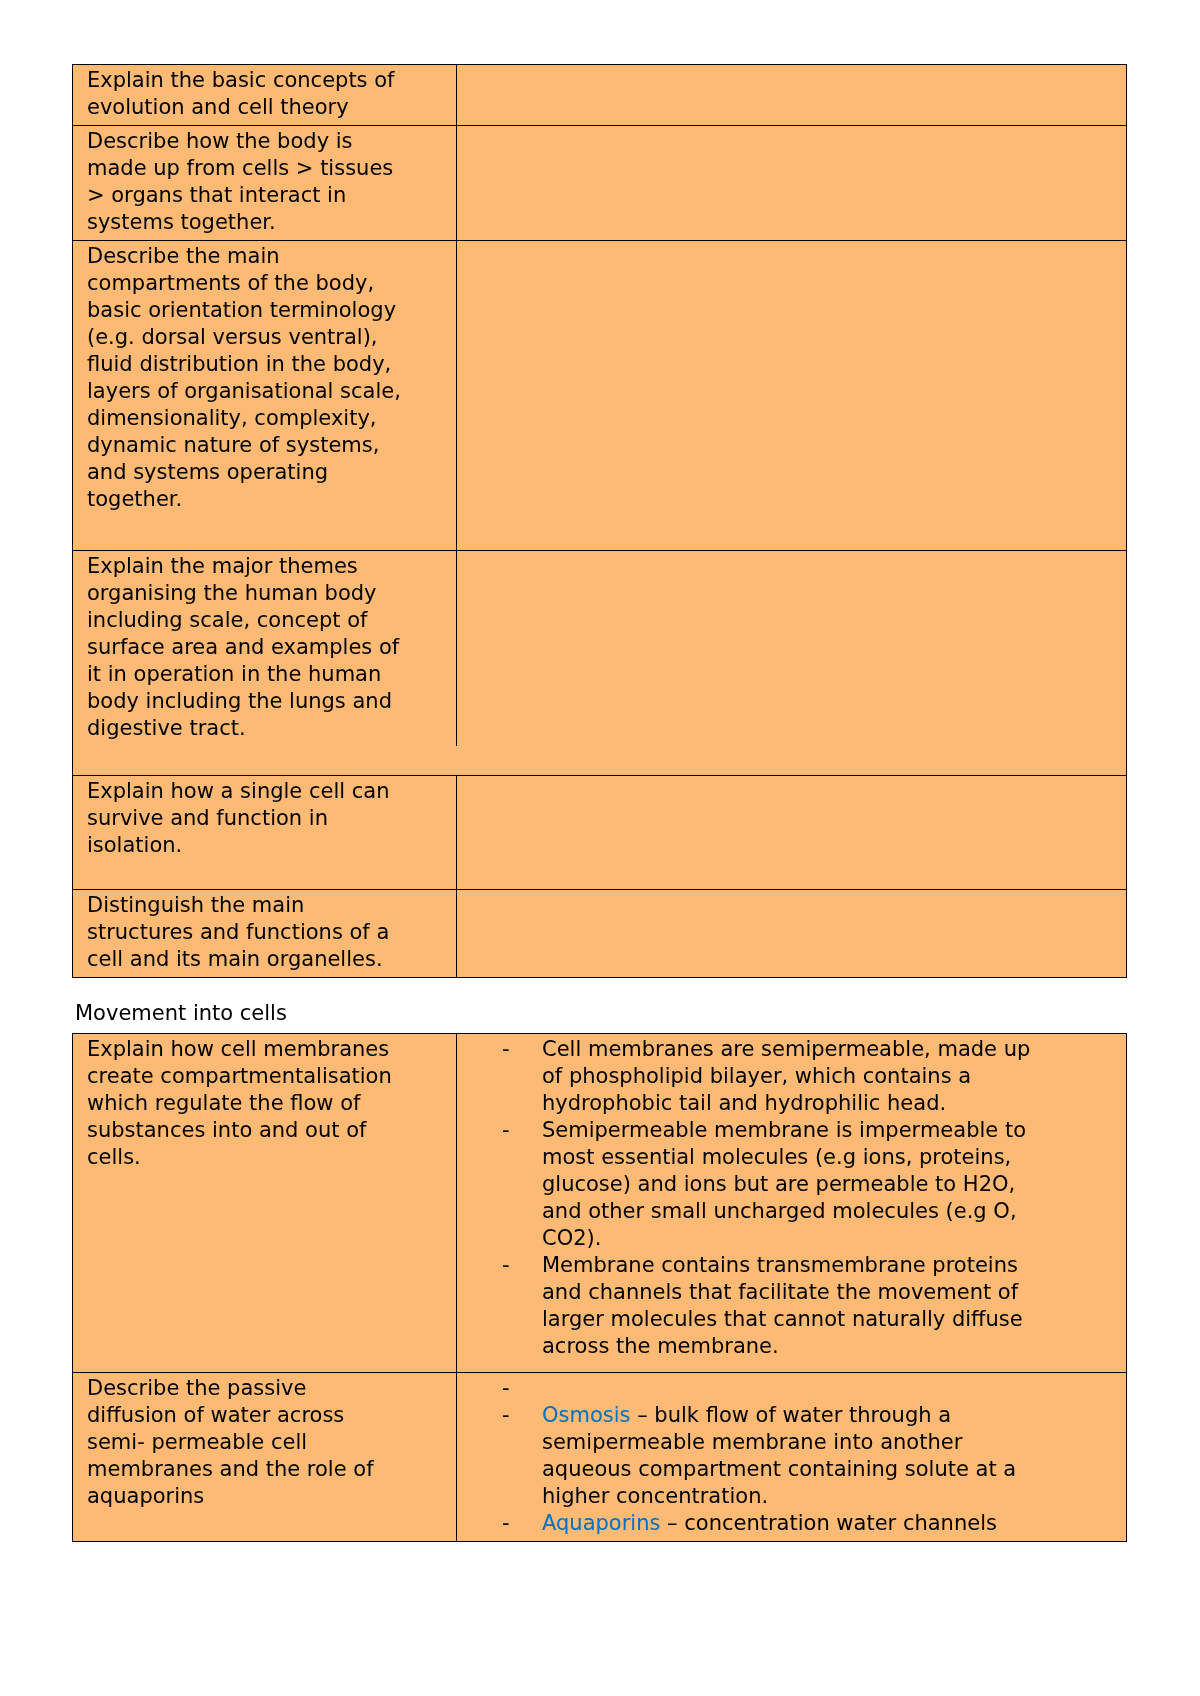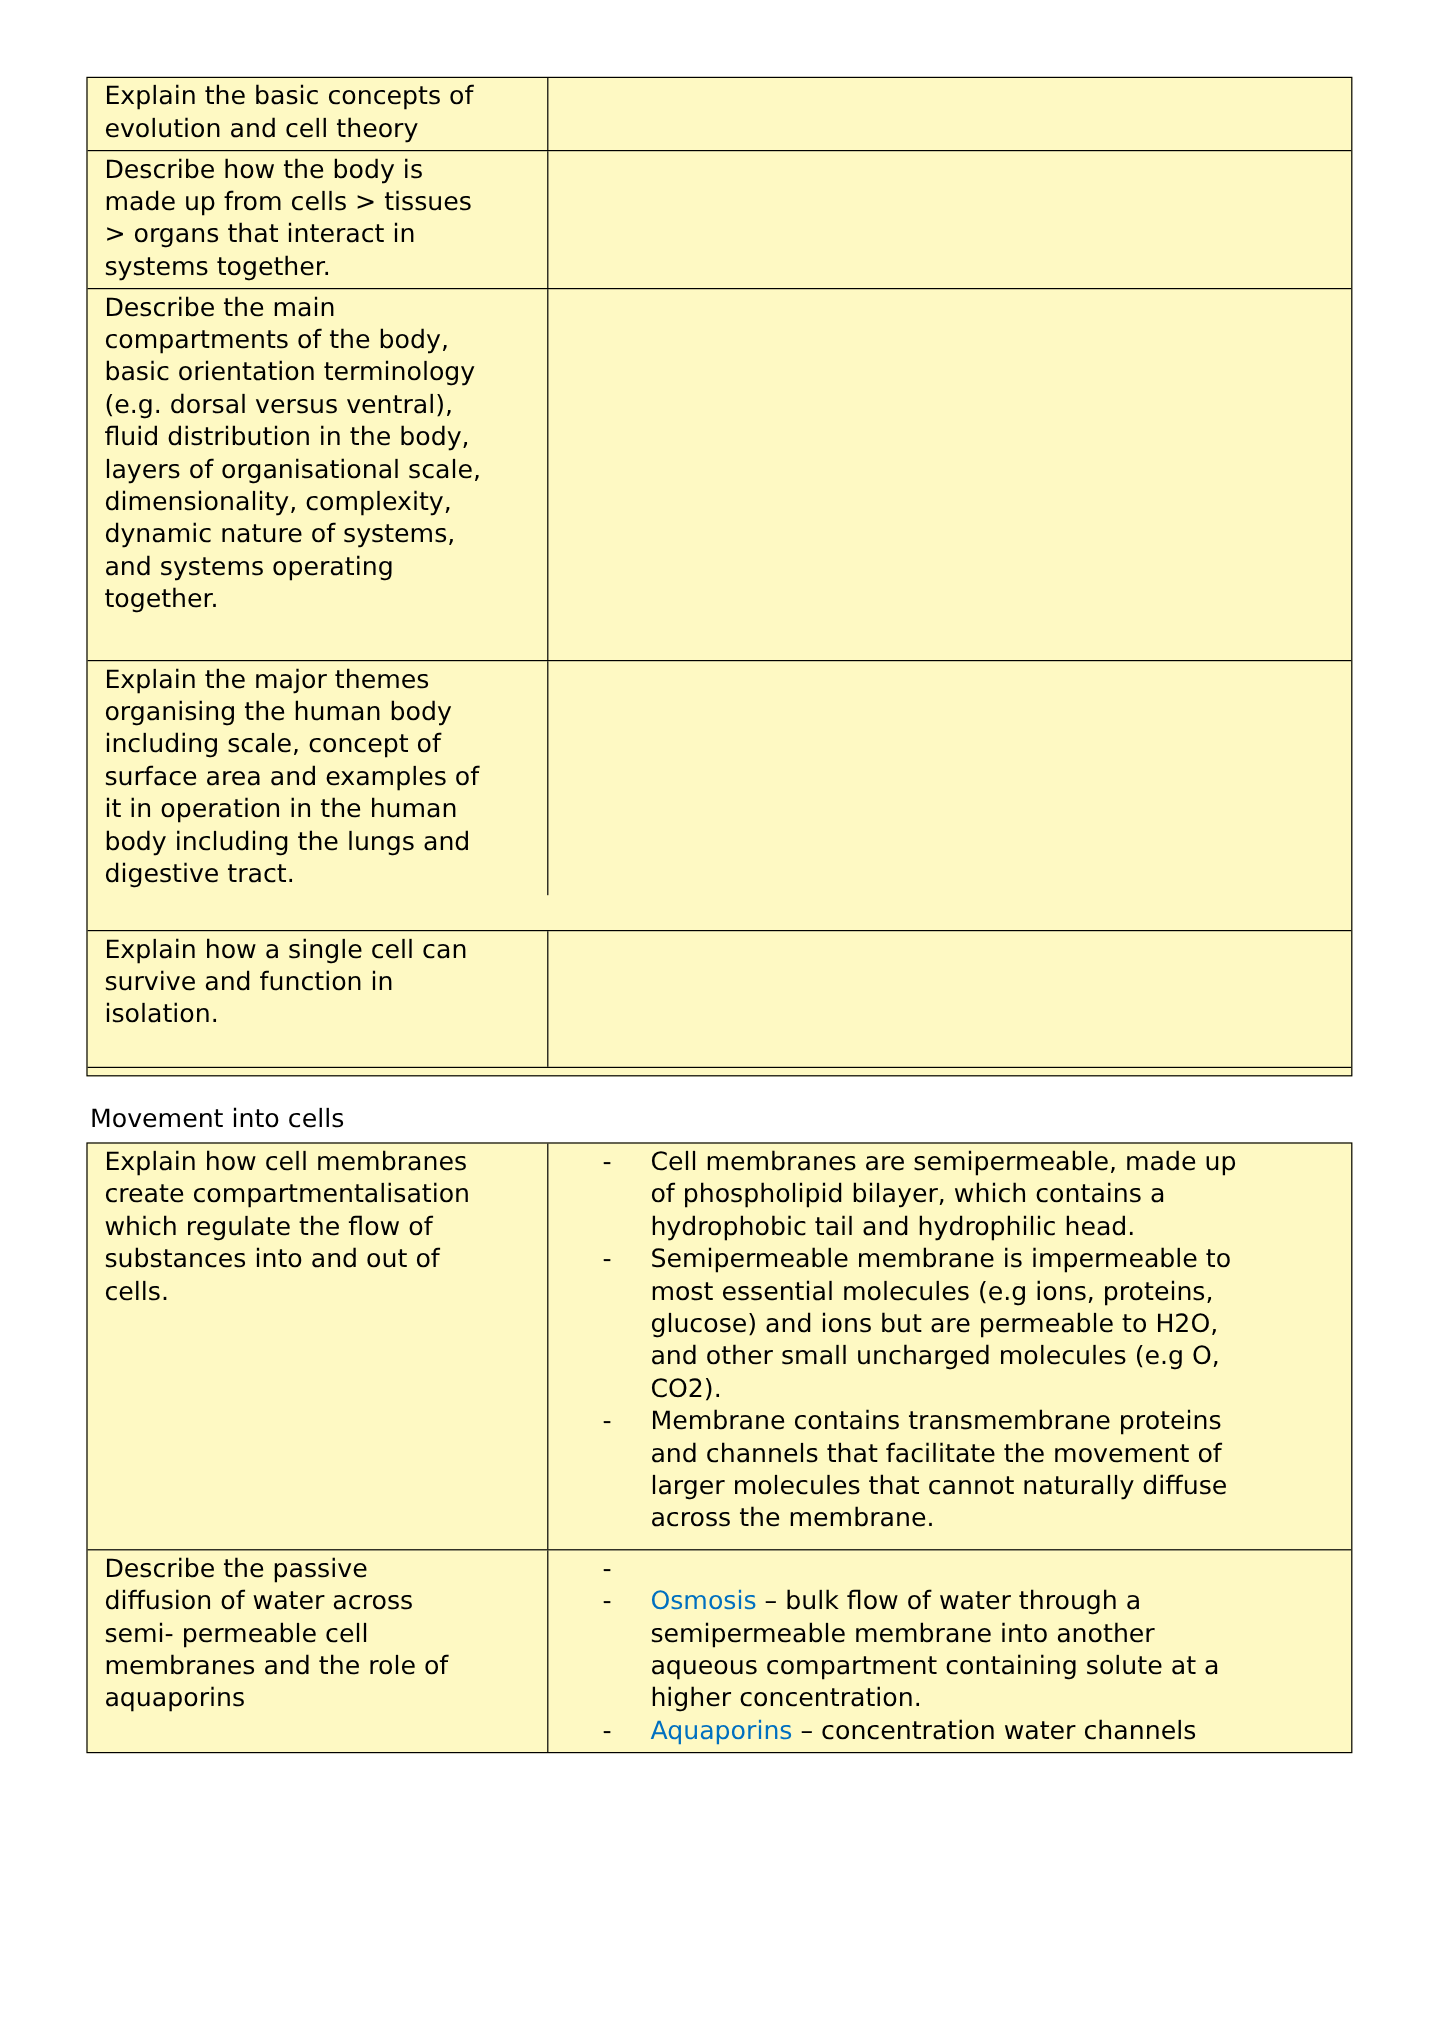--- a/index.html
+++ b/index.html
@@ -7,21 +7,21 @@
   body {
     width: 1200px; height: 1696px; overflow: hidden;
     font-family: "DejaVu Sans", "Liberation Sans", sans-serif;
     font-size: 21px; line-height: 27px; color: #000000;
   }
   .page { padding: 64px 0 0 72px; }
   .heading {
     font-size: 21px; line-height: 27px; font-weight: 400;
     margin: 0 0 6px 3px;
   }
-  .tbl { width: 1055px; border: 1.5px solid #000; background: #fef9c3; }
+  .tbl { width: 1055px; border: 1.5px solid #000; background: #fdba74; }
   .trow { display: flex; align-items: stretch; }
   .trow + .trow { border-top: 1.5px solid #000; }
   .cell-left {
     flex: none; width: 384px; border-right: 1.5px solid #000;
     padding: 2px 10px 4px 14px; white-space: pre-line;
   }
   .cell-right { flex: 1 1 auto; padding: 2px 6px 4px 0; }
   .bullet { display: flex; align-items: flex-start; padding-left: 45px; }
   .dash { flex: none; width: 40px; }
   .btext { flex: 1 1 auto; white-space: pre-line; }
@@ -73,20 +73,23 @@
 digestive tract.</div>
         <div class="cell-right"></div>
       </div>
       <div class="trow mh114">
         <div class="cell-left">Explain how a single cell can
 survive and function in
 isolation.</div>
         <div class="cell-right"></div>
       </div>
       <div class="trow">
+        <div class="cell-left">Distinguish the main
+structures and functions of a
+cell and its main organelles.</div>
         <div class="cell-right"></div>
       </div>
     </div>
   </section>
 
   <section class="section-movement">
     <h2 class="heading">Movement into cells</h2>
     <div class="tbl">
       <div class="trow mh338">
         <div class="cell-left">Explain how cell membranes

